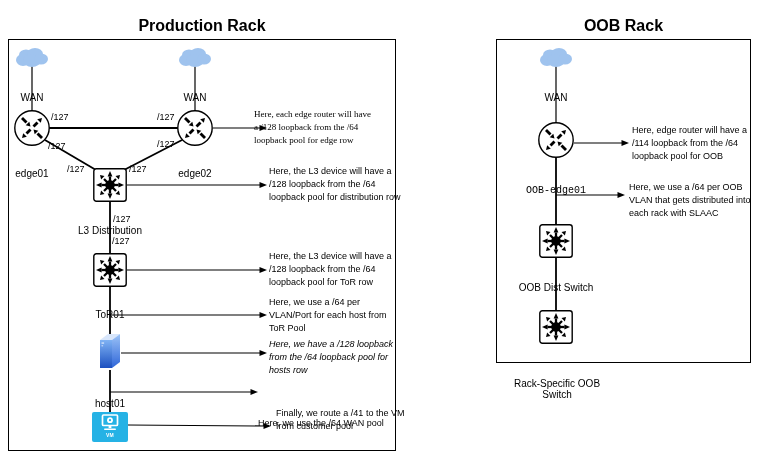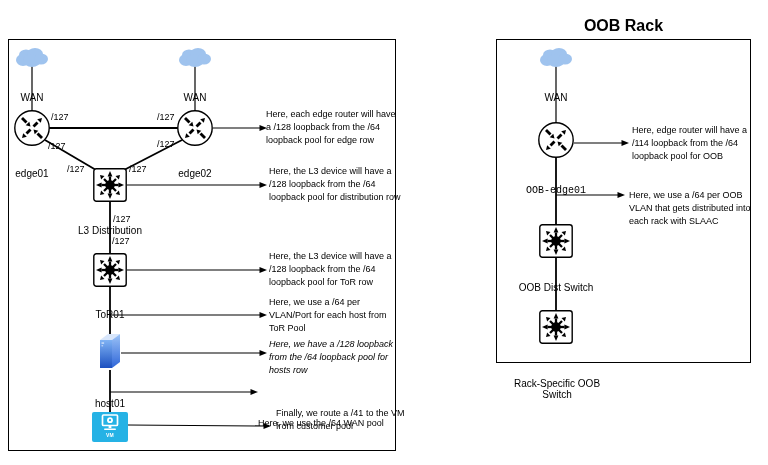--- a/index.html
+++ b/index.html
@@ -58,20 +58,21 @@
       <line x1="574" y1="143" x2="623" y2="143"></line>
         <polygon points="629,143 621.5,140.1 621.5,145.9" stroke="none"></polygon>
       <line x1="556" y1="195" x2="619" y2="195"></line>
         <polygon points="625,195 617.5,192.1 617.5,197.9" stroke="none"></polygon>
     </g>
   </svg>
 
   <div class="rack-box" style="left:8px;top:39px;width:388px;height:412px;"></div>
   <div class="rack-box" style="left:496px;top:39px;width:255px;height:324px;"></div>
 
+  <div class="rack-title" style="left:8px;top:16px;width:388px;">Production Rack</div>
   <div class="rack-title" style="left:496px;top:16px;width:255px;">OOB Rack</div>
 
   <svg class="icon" style="left:15px;top:47px;" width="34" height="21" viewBox="0 0 34 21">
     <g fill="#9fc3ee">
       <ellipse cx="11" cy="8" rx="7" ry="5.5"></ellipse>
         <ellipse cx="20" cy="7" rx="8" ry="6"></ellipse>
       <ellipse cx="8" cy="13" rx="7" ry="6"></ellipse>
         <ellipse cx="17" cy="13.5" rx="9" ry="6.5"></ellipse>
       <ellipse cx="26" cy="12" rx="7" ry="5.5"></ellipse>
     </g>
@@ -207,21 +208,21 @@
 
   <div class="slash-lbl" style="left:51px;top:112px;">/127</div>
   <div class="slash-lbl" style="left:157px;top:112px;">/127</div>
   <div class="slash-lbl" style="left:48px;top:141px;">/127</div>
   <div class="slash-lbl" style="left:157px;top:139px;">/127</div>
   <div class="slash-lbl" style="left:67px;top:164px;">/127</div>
   <div class="slash-lbl" style="left:129px;top:164px;">/127</div>
   <div class="slash-lbl" style="left:113px;top:214px;">/127</div>
   <div class="slash-lbl" style="left:112px;top:236px;">/127</div>
 
-  <div class="ann" style="left:266px;top:108px;width:130px;">Here, each edge router will have
+  <div class="ann" style="left:254px;top:108px;width:130px;font-family:Liberation Serif, serif;">Here, each edge router will have
 a /128 loopback from the /64
 loopback pool for edge row</div>
   <div class="ann" style="left:269px;top:165px;width:132px;">Here, the L3 device will have a
 /128 loopback from the /64
 loopback pool for distribution row</div>
   <div class="ann" style="left:269px;top:250px;width:132px;">Here, the L3 device will have a
 /128 loopback from the /64
 loopback pool for ToR row</div>
   <div class="ann" style="left:269px;top:296px;width:130px;">Here, we use a /64 per
 VLAN/Port for each host from
@@ -309,17 +310,17 @@
         <polygon points="27,27 22.5,25.9 25.9,22.5"></polygon>
         <polygon points="7,27 8.1,22.5 11.5,25.9"></polygon>
       </g>
     <circle cx="17" cy="17" r="4.8" fill="#000"></circle>
   </svg>
   <div class="node-lbl" style="left:504px;top:358px;width:106px;">Rack-Specific OOB Switch</div>
 
   <div class="ann" style="left:632px;top:124px;width:124px;">Here, edge router will have a
 /114 loopback from the /64
 loopback pool for OOB</div>
-  <div class="ann" style="left:629px;top:181px;width:132px;margin-top:8px;">Here, we use a /64 per OOB
+  <div class="ann" style="left:629px;top:181px;width:132px;">Here, we use a /64 per OOB
 VLAN that gets distributed into
 each rack with SLAAC</div>
 
 </div>
 
 </body></html>

